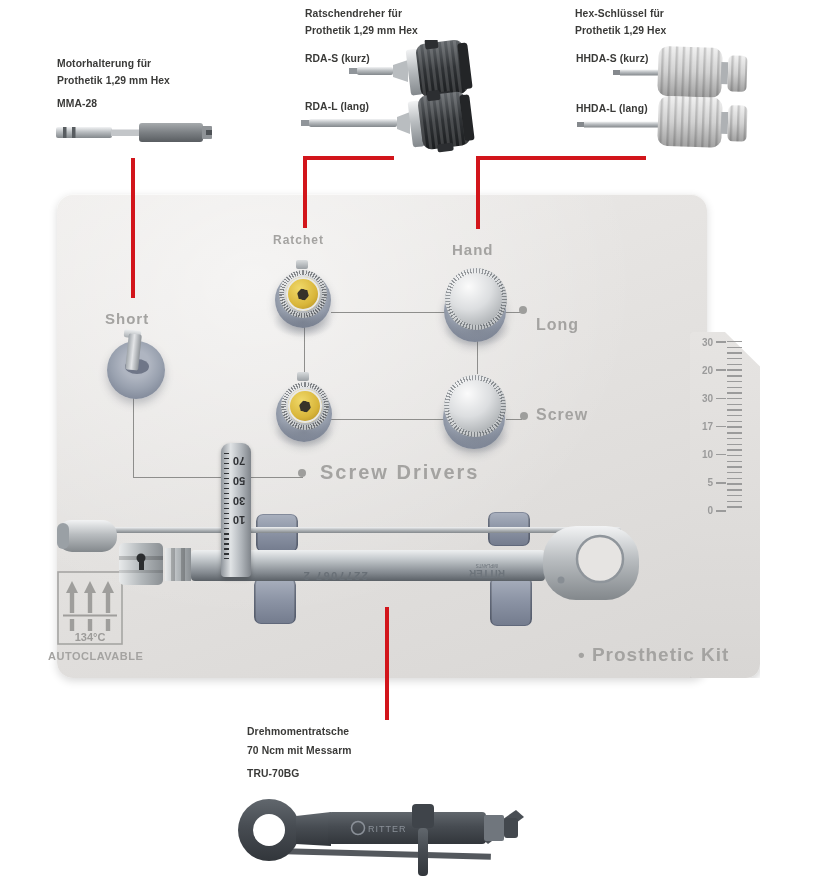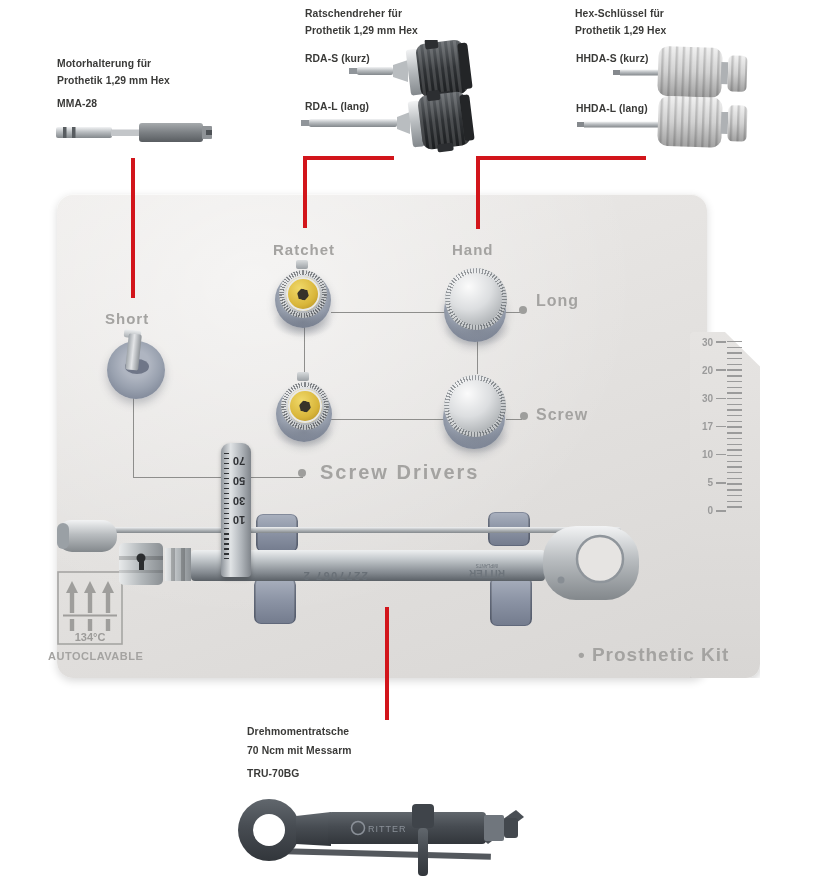--- a/index.html
+++ b/index.html
@@ -210,23 +210,23 @@
   <div class="red" style="left:303px;top:156px;width:4px;height:72px"></div>
   <div class="red" style="left:476px;top:156px;width:170px;height:4px"></div>
   <div class="red" style="left:476px;top:156px;width:4px;height:73px"></div>
   <div class="red" style="left:385px;top:607px;width:4px;height:113px"></div>
 
   <div class="tray-body"></div>
   <div class="tray-tab"></div>
   <div class="sheen"></div>
 
   <div class="eng" style="left:105px;top:310px;font-size:15px;letter-spacing:1px">Short</div>
-  <div class="eng" style="left:273px;top:241px;font-size:15px;letter-spacing:1px">Ratchet</div>
+  <div class="eng" style="left:273px;top:233px;font-size:12px;letter-spacing:1px">Ratchet</div>
   <div class="eng" style="left:452px;top:241px;font-size:15px;letter-spacing:1px">Hand</div>
-  <div class="eng" style="left:536px;top:292px;font-size:16px;letter-spacing:1px">Long</div>
+  <div class="eng" style="left:536px;top:316px;font-size:16px;letter-spacing:1px">Long</div>
   <div class="eng" style="left:536px;top:406px;font-size:16px;letter-spacing:1px">Screw</div>
   <div class="eng" style="left:320px;top:461px;font-size:20px;letter-spacing:2px">Screw Drivers</div>
   <div class="eng" style="left:578px;top:644px;font-size:19px;letter-spacing:1px">• Prosthetic Kit</div>
   <div class="eng" style="left:48px;top:650px;font-size:11px;letter-spacing:.5px">AUTOCLAVABLE</div>
 
   <svg class="abs z2" style="left:57px;top:571px" width="68" height="78" viewBox="0 0 68 78">
     <rect x="1" y="1" width="64" height="72" fill="none" stroke="#a6a5a3" stroke-width="1.6"></rect>
     <g fill="#9f9e9c">
       <polygon points="9,22 21,22 15,10"></polygon>
         <rect x="12.8" y="22" width="4.4" height="20"></rect>

